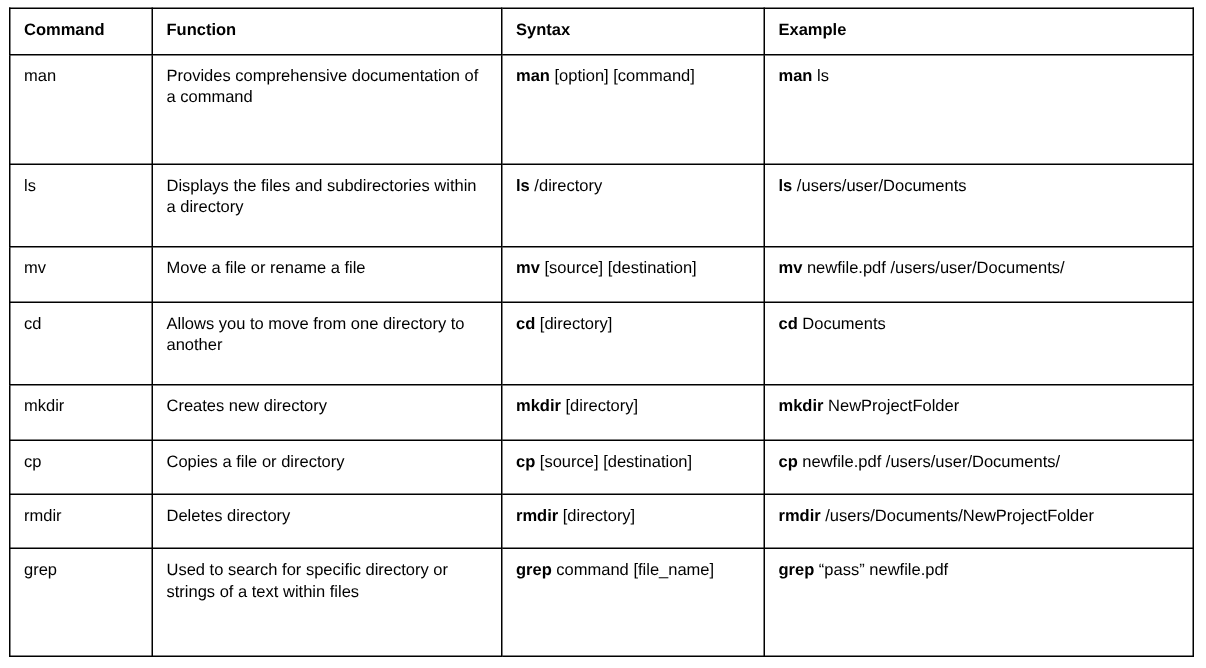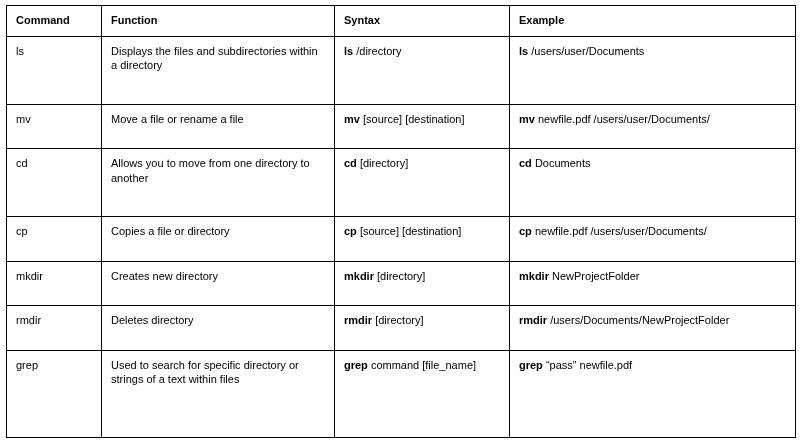--- a/index.html
+++ b/index.html
@@ -92,49 +92,55 @@
     </colgroup>
     <thead>
       <tr>
         <th>Command</th>
         <th>Function</th>
         <th>Syntax</th>
         <th>Example</th>
       </tr>
     </thead>
     <tbody id="table-body">
+        <tr data-row-size="tall">
+          <td class="cell-command">man</td>
+          <td class="cell-function">Provides comprehensive documentation of a command</td>
+          <td class="cell-syntax"><span class="cmd-token">man</span><span class="arg-token"> [option] [command]</span></td>
+          <td class="cell-example"><span class="cmd-token">man</span><span class="arg-token"> ls</span></td>
+        </tr>
         <tr data-row-size="medium">
           <td class="cell-command">ls</td>
           <td class="cell-function">Displays the files and subdirectories within a directory</td>
           <td class="cell-syntax"><span class="cmd-token">ls</span><span class="arg-token"> /directory</span></td>
           <td class="cell-example"><span class="cmd-token">ls</span><span class="arg-token"> /users/user/Documents</span></td>
         </tr>
         <tr data-row-size="short">
           <td class="cell-command">mv</td>
           <td class="cell-function">Move a file or rename a file</td>
           <td class="cell-syntax"><span class="cmd-token">mv</span><span class="arg-token"> [source] [destination]</span></td>
           <td class="cell-example"><span class="cmd-token">mv</span><span class="arg-token"> newfile.pdf /users/user/Documents/</span></td>
         </tr>
         <tr data-row-size="medium">
           <td class="cell-command">cd</td>
           <td class="cell-function">Allows you to move from one directory to another</td>
           <td class="cell-syntax"><span class="cmd-token">cd</span><span class="arg-token"> [directory]</span></td>
           <td class="cell-example"><span class="cmd-token">cd</span><span class="arg-token"> Documents</span></td>
         </tr>
         <tr data-row-size="short">
+          <td class="cell-command">mkdir</td>
+          <td class="cell-function">Creates new directory</td>
+          <td class="cell-syntax"><span class="cmd-token">mkdir</span><span class="arg-token"> [directory]</span></td>
+          <td class="cell-example"><span class="cmd-token">mkdir</span><span class="arg-token"> NewProjectFolder</span></td>
+        </tr>
+        <tr data-row-size="short">
           <td class="cell-command">cp</td>
           <td class="cell-function">Copies a file or directory</td>
           <td class="cell-syntax"><span class="cmd-token">cp</span><span class="arg-token"> [source] [destination]</span></td>
           <td class="cell-example"><span class="cmd-token">cp</span><span class="arg-token"> newfile.pdf /users/user/Documents/</span></td>
-        </tr>
-        <tr data-row-size="short">
-          <td class="cell-command">mkdir</td>
-          <td class="cell-function">Creates new directory</td>
-          <td class="cell-syntax"><span class="cmd-token">mkdir</span><span class="arg-token"> [directory]</span></td>
-          <td class="cell-example"><span class="cmd-token">mkdir</span><span class="arg-token"> NewProjectFolder</span></td>
         </tr>
         <tr data-row-size="short">
           <td class="cell-command">rmdir</td>
           <td class="cell-function">Deletes directory</td>
           <td class="cell-syntax"><span class="cmd-token">rmdir</span><span class="arg-token"> [directory]</span></td>
           <td class="cell-example"><span class="cmd-token">rmdir</span><span class="arg-token"> /users/Documents/NewProjectFolder</span></td>
         </tr>
         <tr data-row-size="xtall">
           <td class="cell-command">grep</td>
           <td class="cell-function">Used to search for specific directory or strings of a text within files</td>

